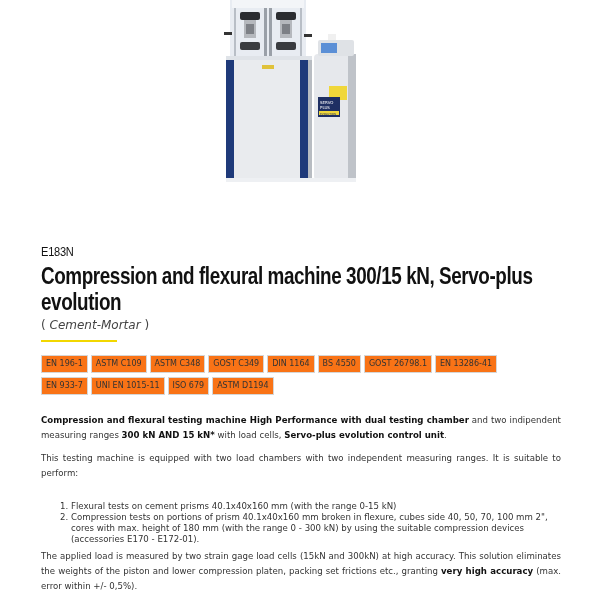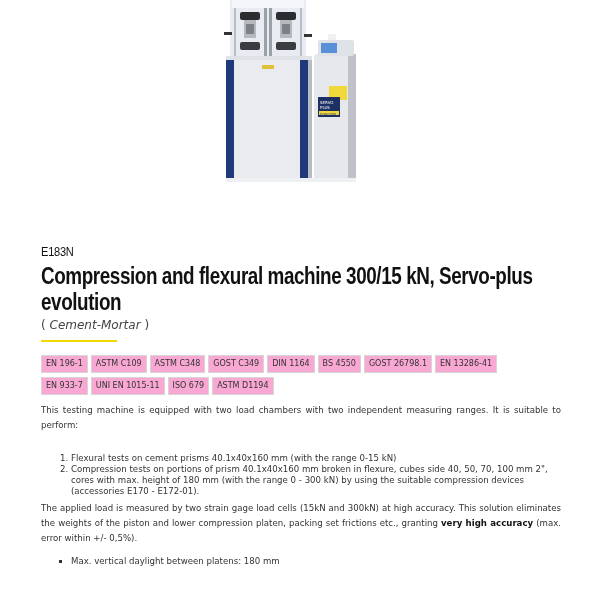--- a/index.html
+++ b/index.html
@@ -10,21 +10,21 @@
 
     .content { position: absolute; left: 41px; top: 241px; width: 520px; }
 
     .code { font-family: "Liberation Sans", sans-serif; font-size: 13.5px; color: #111; letter-spacing: -0.3px; transform: scaleX(0.82); transform-origin: left; display: inline-block; line-height: 18px; }
     .title { font-family: "Liberation Sans", sans-serif; font-size: 23px; line-height: 26px; color: #111; letter-spacing: -0.5px; transform: scaleX(0.82); transform-origin: left; width: 630px; margin-top: 2px; }
     .category { font-size: 12px; color: #444; margin-top: 4px; line-height: 12px; }
     .category .cat-name { font-style: italic; }
     .yellow-bar { width: 76px; height: 2px; background: #f2d700; margin-top: 9px; }
 
     .standards { margin-top: 13px; display: flex; flex-wrap: wrap; gap: 4px 3px; width: 500px; }
-    .std { border: 1px solid #d6d6d6; font-size: 8px; color: #333; padding: 3px 4px; line-height: 10px; background: #f9a8d4; }
+    .std { border: 1px solid #d6d6d6; font-size: 8px; color: #333; padding: 3px 4px; line-height: 10px; background: #f97316; }
 
     .p { font-size: 8.6px; line-height: 15px; color: #333; text-align: justify; }
     .p b { color: #111; }
     .p1 { margin-top: 18px; }
     .p2 { margin-top: 8px; }
     ol.tests { margin-top: 20px; padding-left: 30px; font-size: 8.6px; line-height: 11px; color: #333; }
     ol.tests li { margin-bottom: 0; }
     .p3 { margin-top: 4px; }
     ul.specs { margin-top: 9px; padding-left: 30px; font-size: 8.6px; line-height: 13px; color: #333; list-style: square; }
   </style>
@@ -96,20 +96,21 @@
     <span class="std">DIN 1164</span>
     <span class="std">BS 4550</span>
     <span class="std">GOST 26798.1</span>
     <span class="std">EN 13286-41</span>
     <span class="std">EN 933-7</span>
     <span class="std">UNI EN 1015-11</span>
     <span class="std">ISO 679</span>
     <span class="std">ASTM D1194</span>
   </div>
 
+  <p class="p p1"><b>Compression and flexural testing machine High Performance with dual testing chamber</b><span> and two indipendent measuring ranges </span><b>300 kN AND 15 kN*</b><span> with load cells, </span><b>Servo-plus evolution control unit</b><span>.</span></p>
 
   <p class="p p2">This testing machine is equipped with two load chambers with two independent measuring ranges. It is suitable to perform:</p>
 
   <ol class="tests">
     <li>Flexural tests on cement prisms 40.1x40x160 mm (with the range 0-15 kN)</li>
     <li>Compression tests on portions of prism 40.1x40x160 mm broken in flexure, cubes side 40, 50, 70, 100 mm 2", cores with max. height of 180 mm (with the range 0 - 300 kN) by using the suitable compression devices (accessories E170 - E172-01).</li>
   </ol>
 
   <p class="p p3"><span>The applied load is measured by two strain gage load cells (15kN and 300kN) at high accuracy. This solution eliminates the weights of the piston and lower compression platen, packing set frictions etc., granting </span><b>very high accuracy</b><span> (max. error within +/- 0,5%).</span></p>
 

